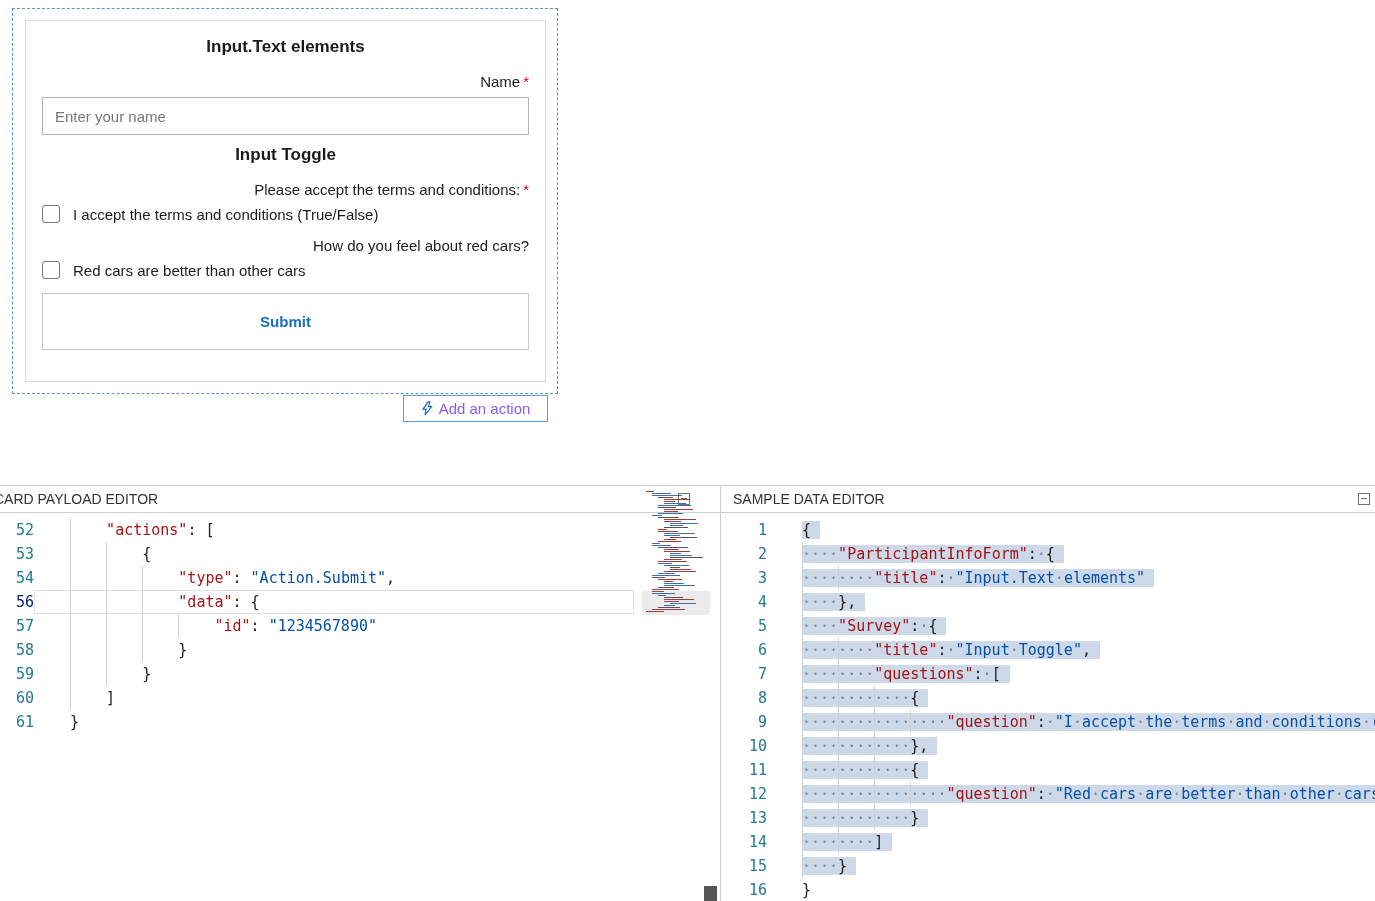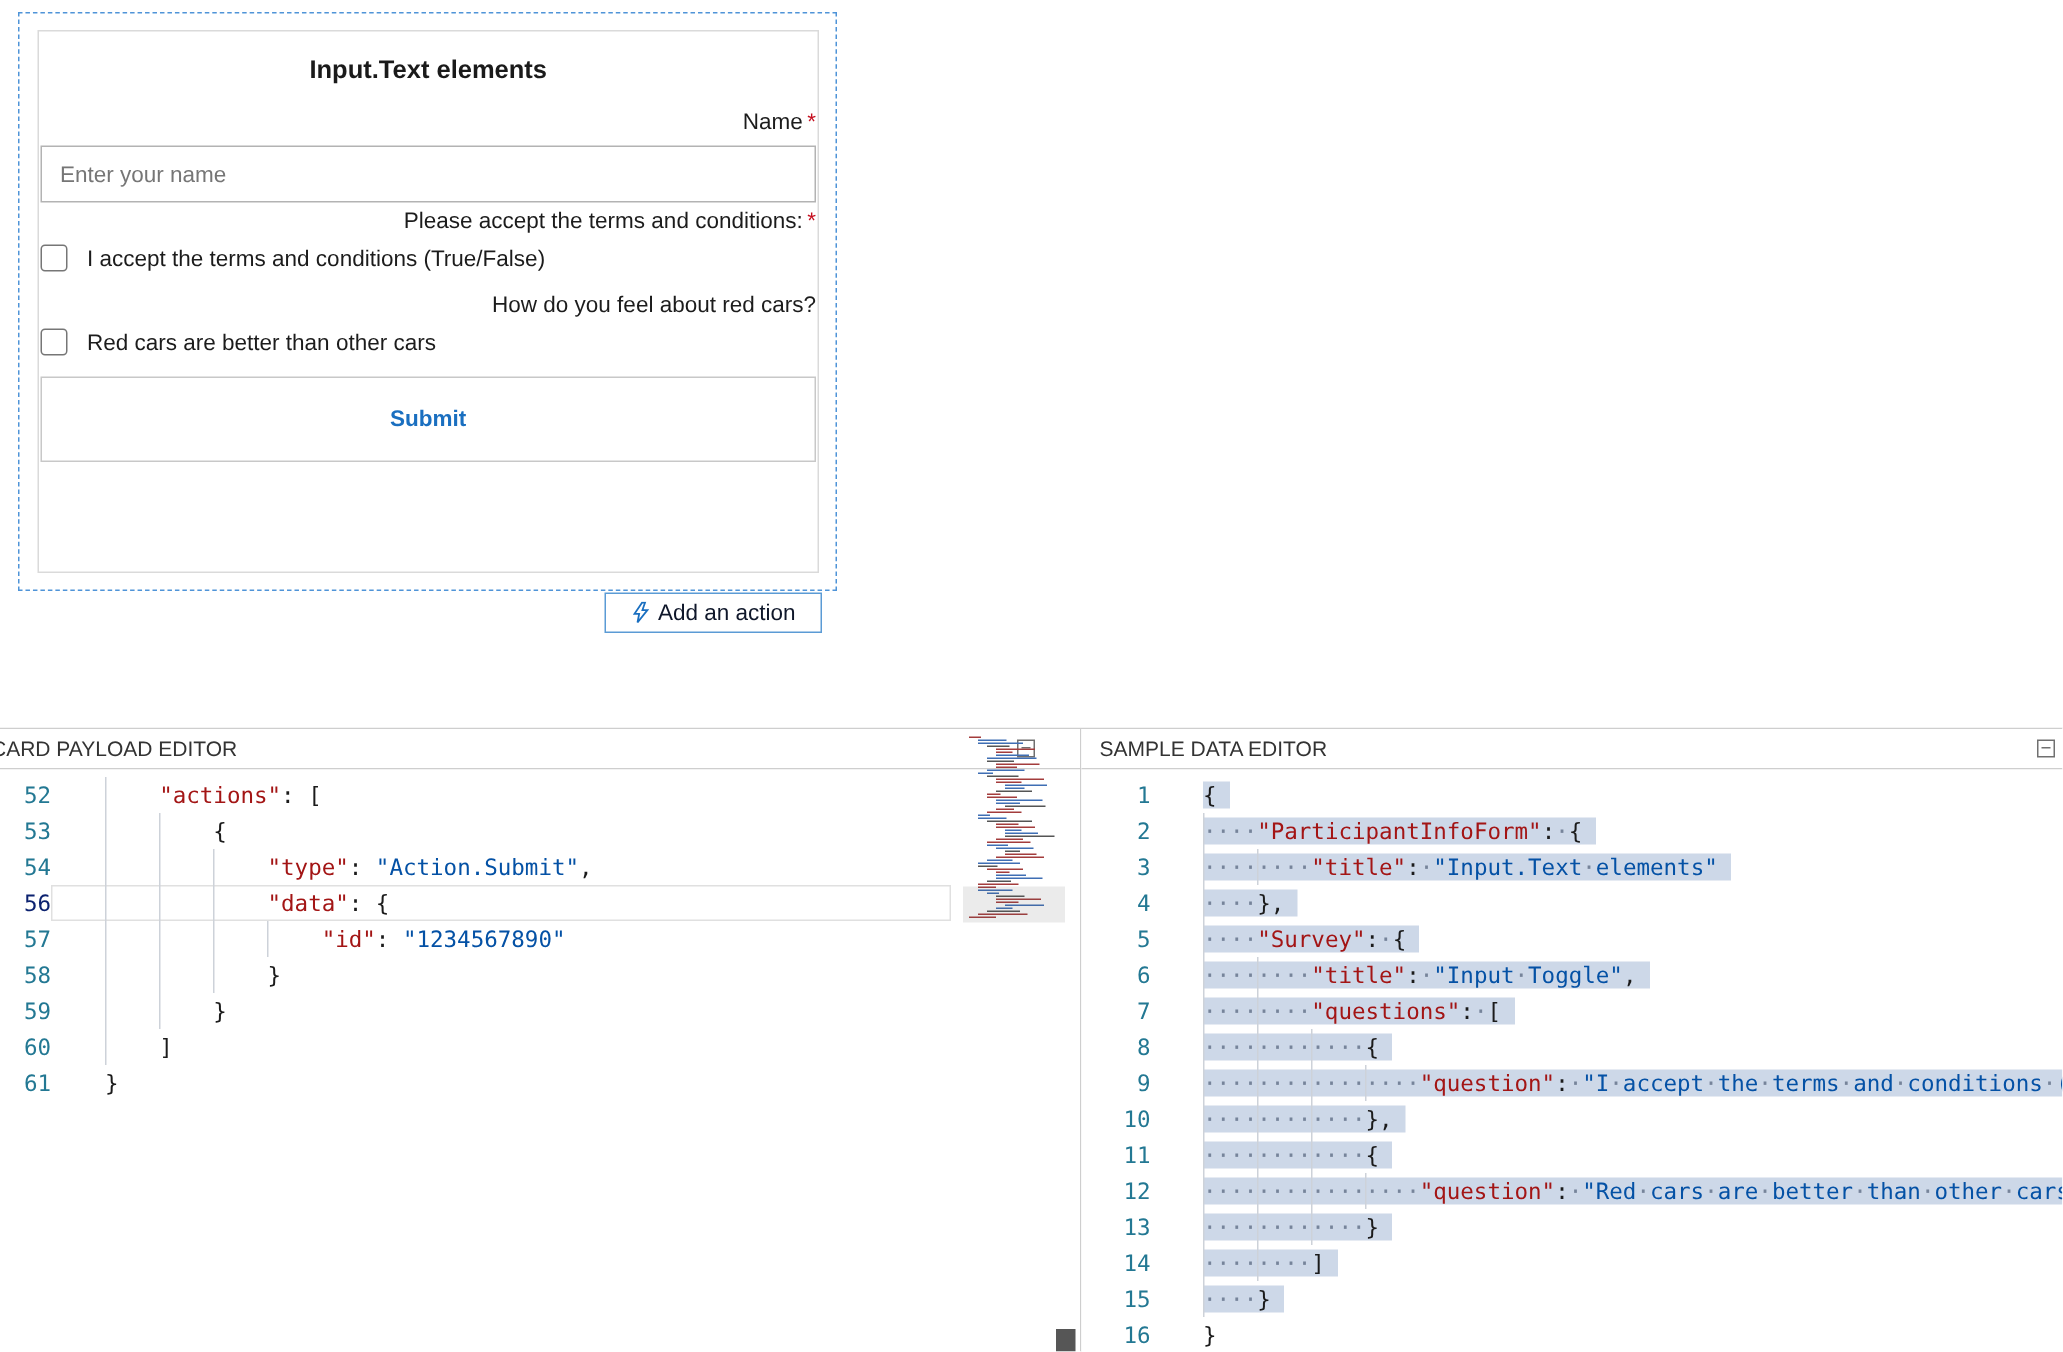--- a/index.html
+++ b/index.html
@@ -11,39 +11,39 @@
 
   
   .canvas { position:relative; width:1375px; height:485px; background:#fff; }
 
   .card-selection {
     position:absolute; left:12px; top:8px; width:546px; height:386px;
     border:1px dashed #4f94d8; background:#fff;
   }
   .card {
     position:absolute; left:12px; top:11px; right:11px; bottom:11px;
-    border:1px solid #dadada; padding:6px 1px; background:#fff;
+    border:1px solid #dadada; padding:6px 16px; background:#fff;
   }
   .card-title { text-align:center; font-weight:bold; font-size:17px; margin:10px 0 16px; color:#1a1a1a; }
   .field-label { font-size:15px; margin:4px 0 7px;text-align:right; }
   .req { color:#c50f1f; margin-left:3px; }
   .text-input {
     display:block; width:100%; height:38px; border:1px solid #b3b3b3; background:#fff;
     padding:0 12px; font:15px "Liberation Sans", sans-serif; color:#1c1c1c; margin:0 0 4px; outline:none;
   }
   .text-input::placeholder { color:#767676; }
   .cb-row { display:flex; align-items:center; gap:13px; margin:2px 0 14px; font-size:15px; }
   .checkbox { width:18px; height:18px; border:1px solid #767676; border-radius:3px; background:#fff; flex:0 0 auto; cursor:pointer; }
   .submit-btn {
     display:block; width:100%; height:57px; margin-top:12px; background:#fff;
     border:1px solid #c8c8c8; color:#1a6fc0; font:bold 15px "Liberation Sans", sans-serif; cursor:pointer;
   }
   .add-action {
     position:absolute; left:403px; top:395px; width:145px; height:27px;
-    border:1px solid #5b9bd5; background:#fff; color:#0f172a; font-size:15px;
+    border:1px solid #5b9bd5; background:#fff; color:#8b5cf6; font-size:15px;
     display:flex; align-items:center; justify-content:center; gap:6px; cursor:pointer;
   }
   .add-action svg { display:block; }
 
   
   .panels { display:flex; width:1375px; height:416px; border-top:1px solid #cecece; background:#fff; }
   .pane { position:relative; background:#fff; }
   .pane-left { width:721px; border-right:1px solid #cecece; }
   .pane-right { flex:1; min-width:0; }
 
@@ -95,20 +95,21 @@
   <div class="card-selection">
     <div class="card">
 
       <div class="card-title">Input.Text elements</div>
 
       <div class="field-label">
         <span>Name</span><span class="req">*</span>
       </div>
       <input class="text-input" type="text" placeholder="Enter your name" style="">
 
+      <div class="card-title">Input Toggle</div>
 
       <div class="field-label">
         <span>Please accept the terms and conditions:</span><span class="req">*</span>
       </div>
       <div class="cb-row">
         <span class="checkbox"></span>
         <span>I accept the terms and conditions (True/False)</span>
       </div>
 
       <div class="field-label">How do you feel about red cars?</div>

